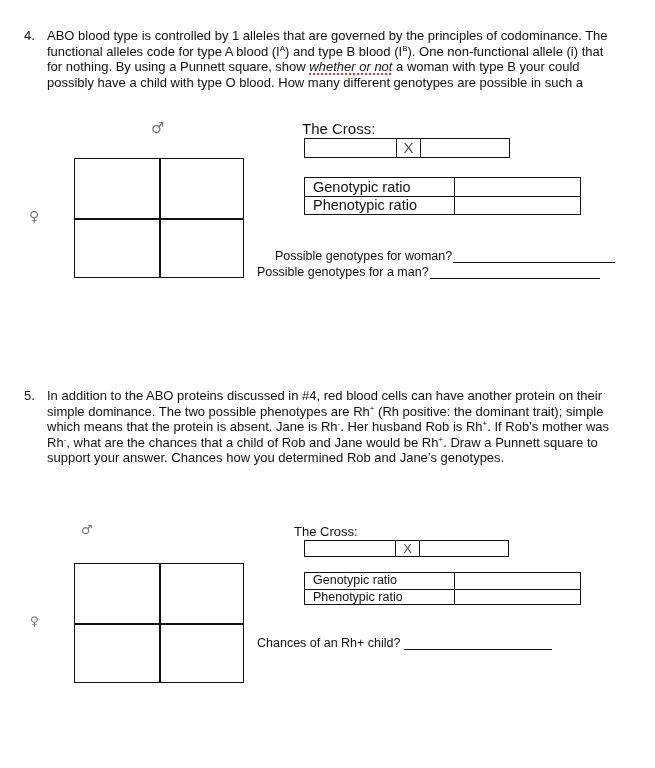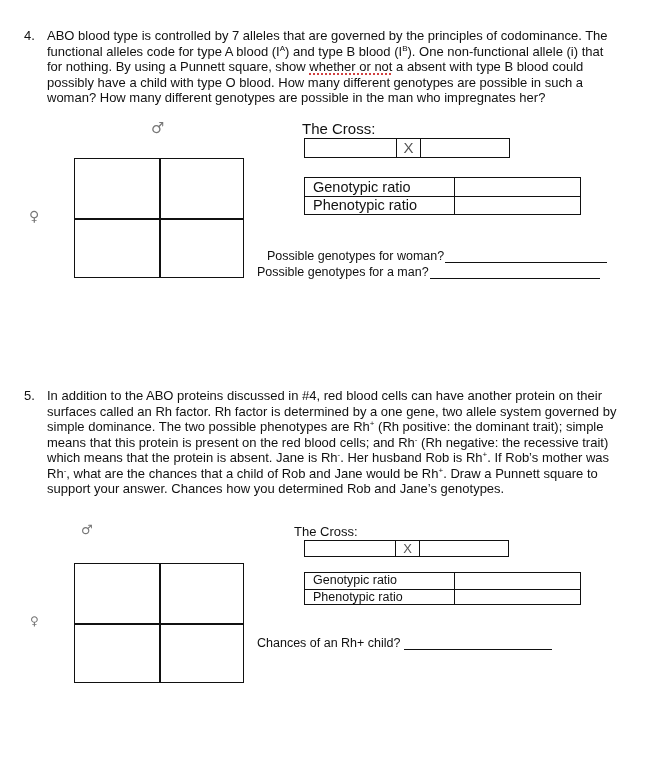--- a/index.html
+++ b/index.html
@@ -3,21 +3,21 @@
 <meta charset="utf-8">
 <style>
   html, body { margin: 0; padding: 0; background: #ffffff; }
   body {
     width: 655px; height: 768px; position: relative; overflow: hidden;
     font-family: "Liberation Sans", sans-serif; color: #111111;
   }
   .q-num { position: absolute; font-size: 13px; line-height: 15.5px; }
   .q-text { position: absolute; font-size: 13px; line-height: 15.5px; left: 47px; width: 600px; }
   .q-text sup { font-size: 8px; line-height: 0; vertical-align: 5px; }
-  .spell { text-decoration: underline dotted #d04040; text-underline-offset: 2px; text-decoration-thickness: 1.5px; }
+  .spell { text-decoration: underline dotted #d04040; text-underline-offset: 2px; text-decoration-thickness: 1.5px; font-style: italic; }
   .symbol { position: absolute; color: #777777; font-family: "DejaVu Sans", sans-serif; }
   .punnett { position: absolute; border: 1.5px solid #111; box-sizing: border-box; }
   .punnett .vline { position: absolute; top: 0; bottom: 0; width: 1.5px; background: #111; }
   .punnett .hline { position: absolute; left: 0; right: 0; height: 1.5px; background: #111; }
   .cross-label { position: absolute; font-size: 15px; }
   .cross-label.small { font-size: 13px; }
   .cross-box { position: absolute; border: 1.2px solid #111; box-sizing: border-box; display: flex; }
   .cross-box .cell { box-sizing: border-box; height: 100%; }
   .cross-box .cell.mid { border-left: 1.2px solid #111; border-right: 1.2px solid #111; color: #555; text-align: center; }
   .ratio-table { position: absolute; border: 1.2px solid #111; box-sizing: border-box; }
@@ -27,25 +27,24 @@
   .ratio-value { flex: 1; }
   .answer-line { position: absolute; font-size: 12.5px; white-space: nowrap; display: flex; align-items: flex-end; }
   .answer-line .blank { display: inline-block; border-bottom: 1.2px solid #111; height: 12px; margin-left: 1px; }
 </style>
 </head>
 <body>
 
 <div>
   <span class="q-num" style="left:24px; top:28px;">4.</span>
   <div class="q-text" style="top:28px;">
-    <div><span>ABO blood type is controlled by 7 alleles that are governed by the principles of codominance.  The</span></div>
+    <div><span>ABO blood type is controlled by 1 alleles that are governed by the principles of codominance.  The</span></div>
     <div><span>functional alleles code for type A blood (I</span><sup>A</sup><span>) and type B blood (I</span><sup>B</sup><span>).  One non-functional allele (i) that</span></div>
-    <div><span>for nothing.  By using a Punnett square, show </span><span class="spell">whether or not</span><span> a absent with type B blood could</span></div>
+    <div><span>for nothing.  By using a Punnett square, show </span><span class="spell">whether or not</span><span> a woman with type B your could</span></div>
     <div><span>possibly have a child with type O blood.  How many different genotypes are possible in such a</span></div>
-    <div><span>woman?  How many different genotypes are possible in the man who impregnates her?</span></div>
   </div>
 
   <span class="symbol" style="left:151px; top:119px; font-size:15px;">♂</span>
   <span class="symbol" style="left:29px; top:208px; font-size:14px;">♀</span>
 
   <div class="punnett" style="left:74px; top:158px; width:170px; height:120px;">
     <div class="vline" style="left:84px;"></div>
     <div class="hline" style="top:59px;"></div>
   </div>
 
@@ -60,37 +59,35 @@
     <div class="ratio-row" style="height:18px;">
       <div class="ratio-label" style="width:150px; font-size:14.5px; line-height:18px;">Genotypic ratio</div>
       <div class="ratio-value"></div>
     </div>
     <div class="ratio-row" style="height:18px;">
       <div class="ratio-label" style="width:150px; font-size:14.5px; line-height:17px;">Phenotypic ratio</div>
       <div class="ratio-value"></div>
     </div>
   </div>
 
-  <div class="answer-line" style="left:267px; top:249px;">
+  <div class="answer-line" style="left:275px; top:249px;">
     <span>Possible genotypes for woman?</span>
       <span class="blank" style="width:162px;"></span>
   </div>
   <div class="answer-line" style="left:257px; top:265px;align-items:center;">
     <span>Possible genotypes for a man?</span>
       <span class="blank" style="width:170px;"></span>
   </div>
 </div>
 
 <div>
   <span class="q-num" style="left:24px; top:388px;">5.</span>
   <div class="q-text" style="top:388px;">
     <div><span>In addition to the ABO proteins discussed in #4, red blood cells can have another protein on their</span></div>
-    <div><span>surfaces called an Rh factor. Rh factor is determined by a one gene, two allele system governed by</span></div>
     <div><span>simple dominance. The two possible phenotypes are Rh</span><sup>+</sup><span> (Rh positive: the dominant trait); simple</span></div>
-    <div><span>means that this protein is present on the red blood cells; and Rh</span><sup>-</sup><span> (Rh negative: the recessive trait)</span></div>
     <div><span>which means that the protein is absent.  Jane is Rh</span><sup>-</sup><span>. Her husband Rob is Rh</span><sup>+</sup><span>. If Rob’s mother was</span></div>
     <div><span>Rh</span><sup>-</sup><span>, what are the chances that a child of Rob and Jane would be Rh</span><sup>+</sup><span>. Draw a Punnett square to</span></div>
     <div><span>support your answer.  Chances how you determined Rob and Jane’s genotypes.</span></div>
   </div>
 
   <span class="symbol" style="left:81px; top:522px; font-size:13px;">♂</span>
   <span class="symbol" style="left:30px; top:614px; font-size:12px;">♀</span>
 
   <div class="punnett" style="left:74px; top:563px; width:170px; height:120px;">
     <div class="vline" style="left:84px;"></div>

